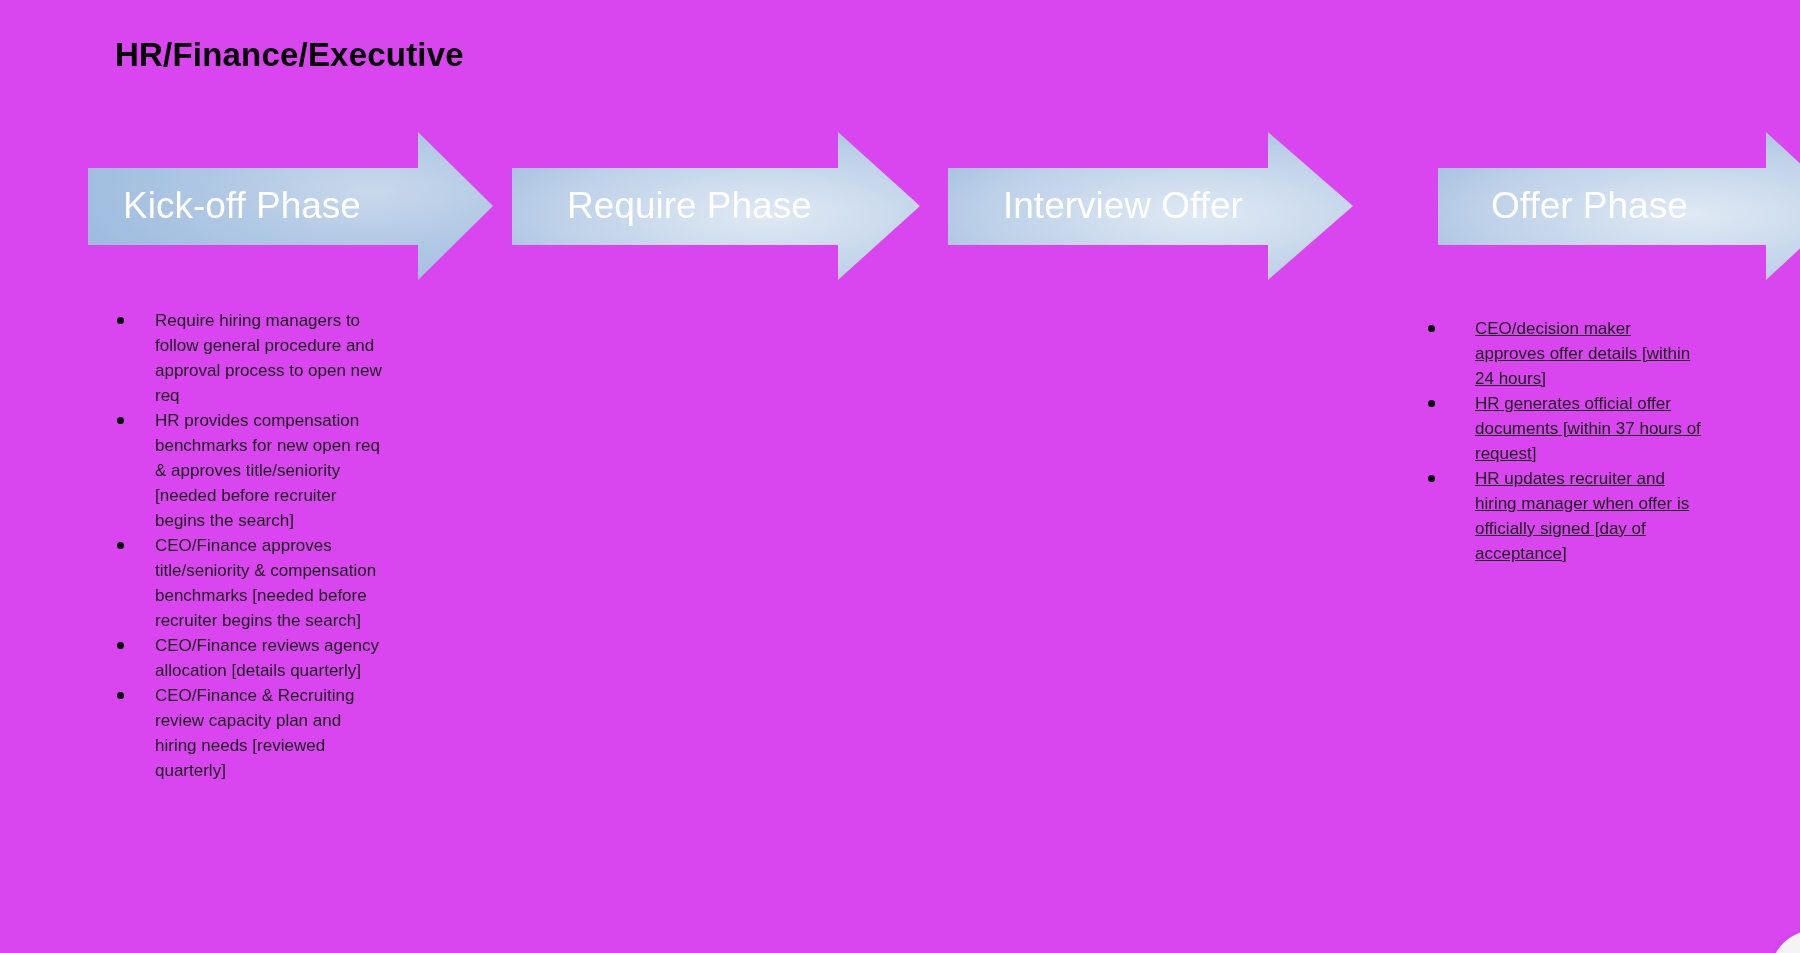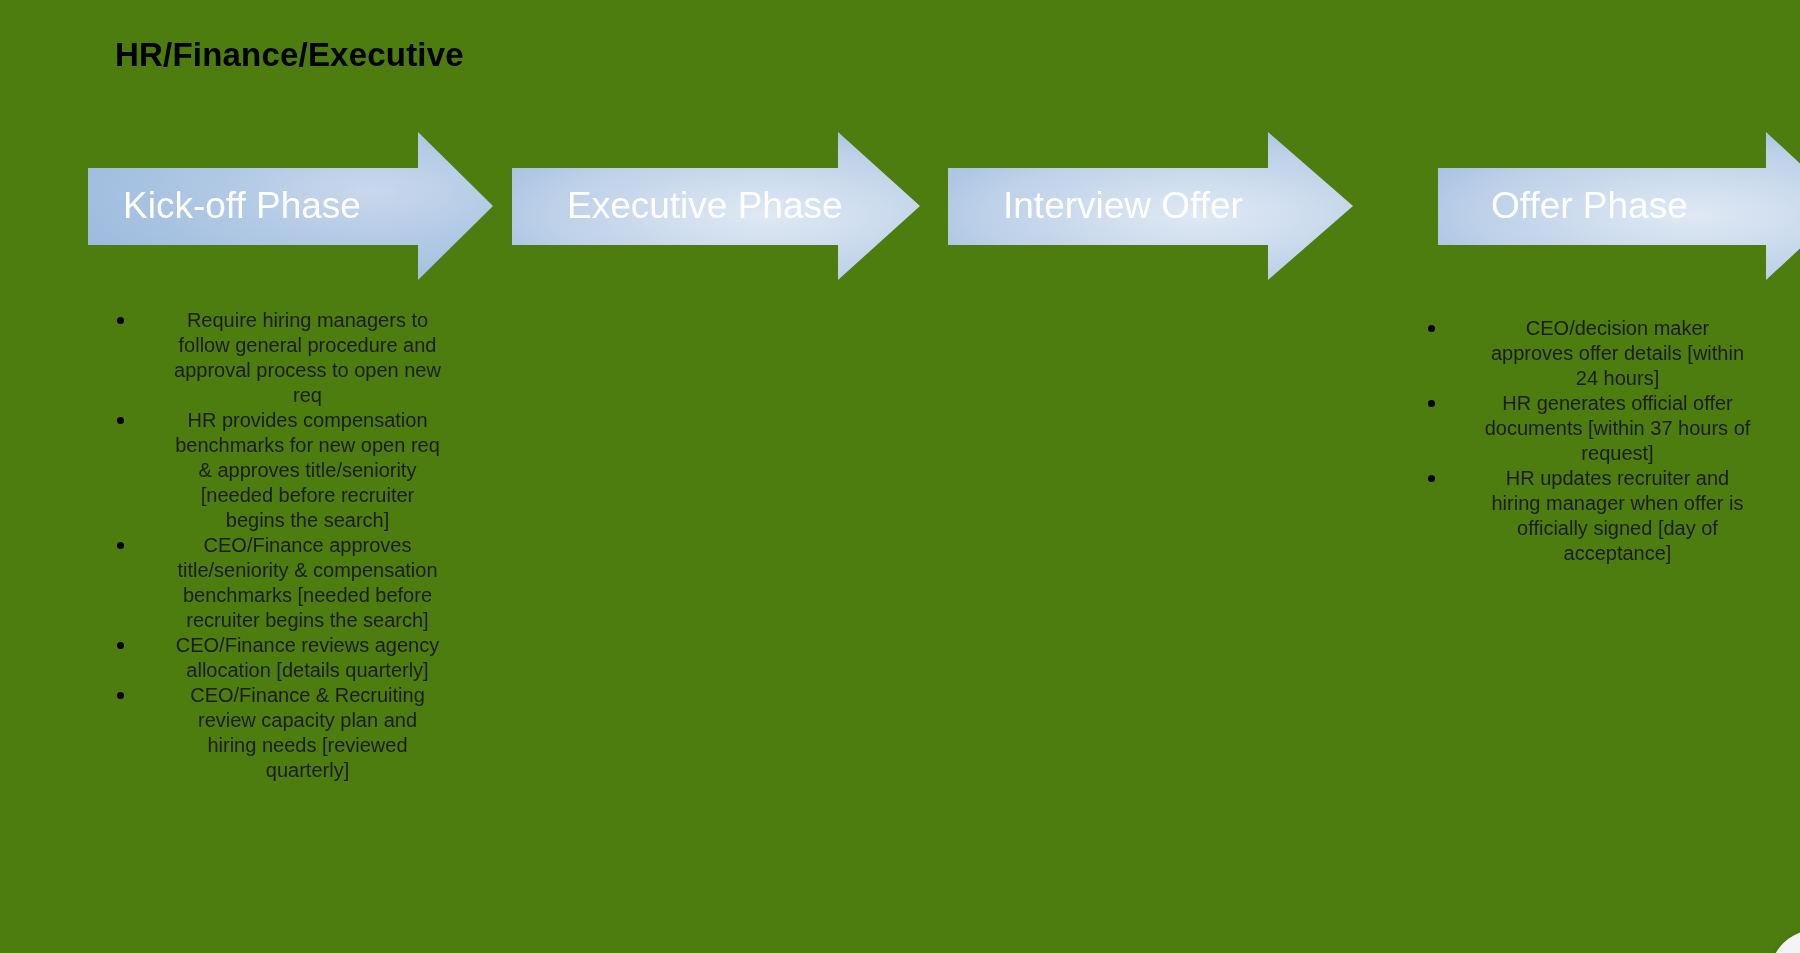--- a/index.html
+++ b/index.html
@@ -5,21 +5,21 @@
   html, body {
     margin: 0;
     padding: 0;
     background: #ffffff;
     font-family: "Liberation Sans", sans-serif;
   }
   .canvas {
     position: relative;
     width: 1800px;
     height: 953px;
-    background: #4d7c0f;
+    background: #d946ef;
     overflow: hidden;
   }
   .title {
     position: absolute;
     left: 115px;
     top: 36px;
     font-size: 33px;
     font-weight: bold;
     color: #000000;
     letter-spacing: 0.2px;
@@ -66,24 +66,23 @@
   .arrow-1 .phase-label { left: 35px; }
   .arrow-2 .phase-label { left: 55px; }
   .arrow-3 .phase-label { left: 55px; }
   .arrow-4 .phase-label { left: 53px; }
 
   ul.task-list {
     position: absolute;
     margin: 0;
     padding: 0;
     list-style: none;
-    font-size: 20px;
+    font-size: 17px;
     line-height: 25px;
     color: #1c1c1c;
-    text-align: center;
   }
   ul.task-list li {
     position: relative;
     white-space: pre-line;
   }
   ul.task-list li::before {
     content: "";
     position: absolute;
     left: 0;
     top: 9px;
@@ -96,21 +95,21 @@
     left: 117px;
     top: 308px;
     width: 343px;
   }
   .list-kickoff li { padding-left: 38px; }
   .list-offer {
     left: 1428px;
     top: 316px;
     width: 332px;
   }
-  .list-offer li { padding-left: 47px; }
+  .list-offer li { padding-left: 47px; text-decoration: underline; }
 
   .corner-button {
     position: absolute;
     left: 1770px;
     top: 930px;
     width: 90px;
     height: 90px;
     border-radius: 50%;
     background: #f4f4f4;
     box-shadow: 0 1px 5px rgba(0,0,0,0.12);
@@ -124,21 +123,21 @@
 
   <div class="title">HR/Finance/Executive</div>
 
   <div class="arrow arrow-1">
     <div class="arrow-shape"></div>
     <div class="phase-label">Kick-off Phase</div>
   </div>
 
   <div class="arrow arrow-2">
     <div class="arrow-shape"></div>
-    <div class="phase-label">Executive Phase</div>
+    <div class="phase-label">Require Phase</div>
   </div>
 
   <div class="arrow arrow-3">
     <div class="arrow-shape"></div>
     <div class="phase-label">Interview Offer</div>
   </div>
 
   <div class="arrow arrow-4">
     <div class="arrow-shape"></div>
     <div class="phase-label">Offer Phase</div>

